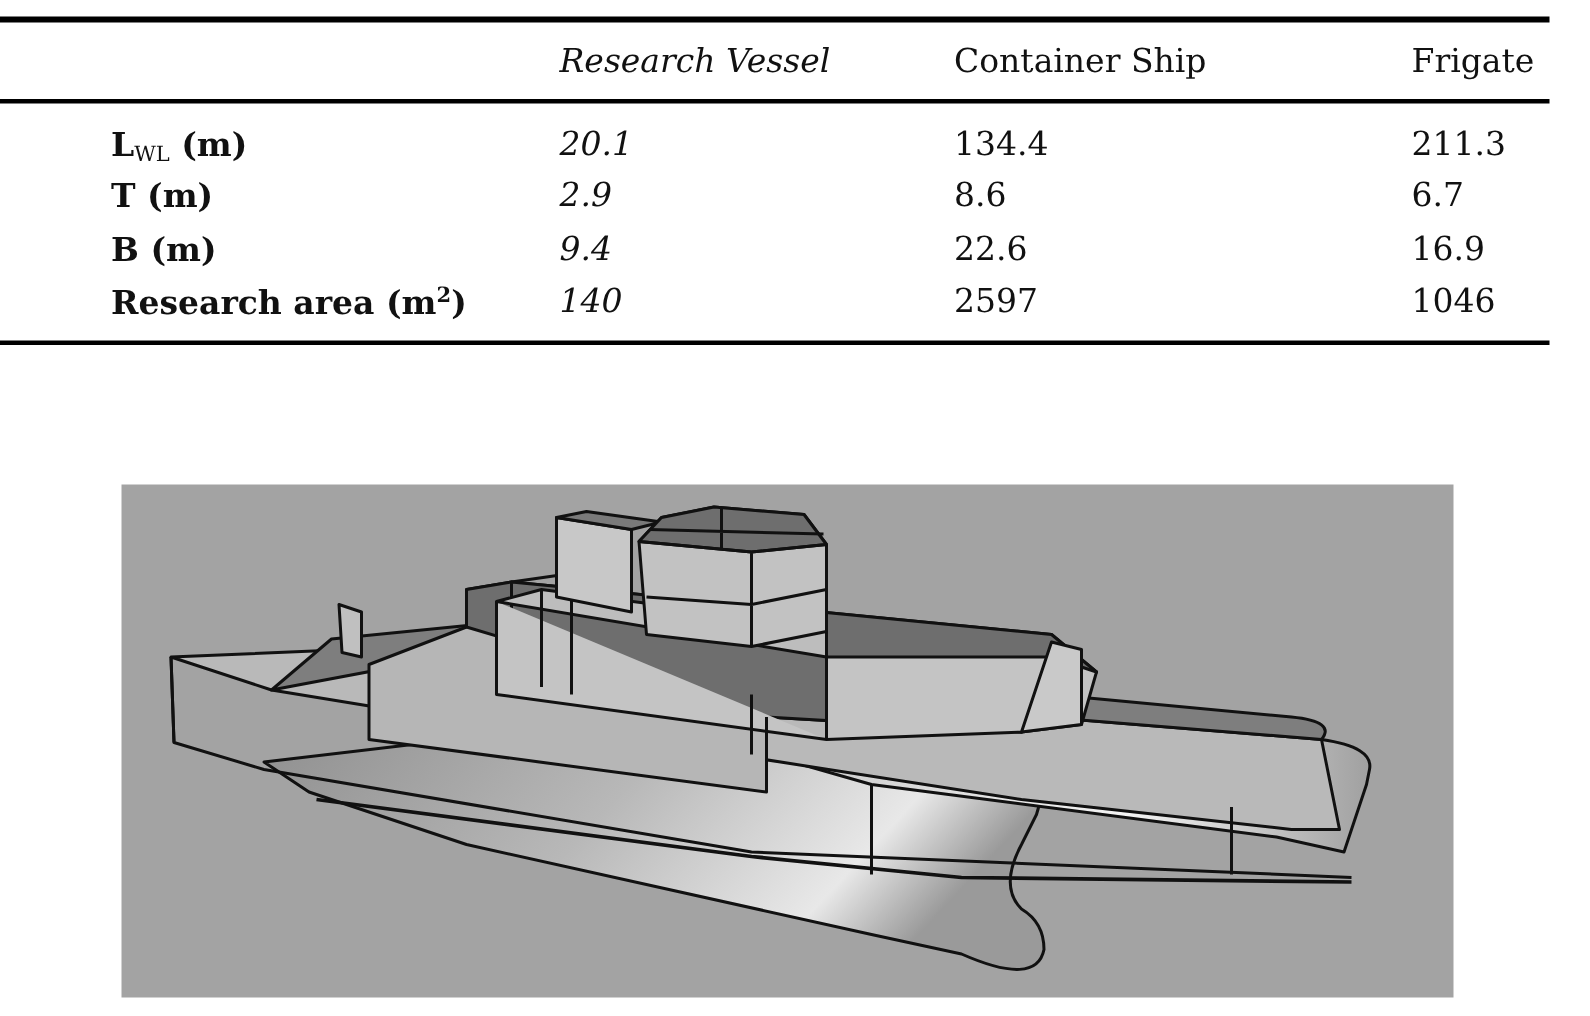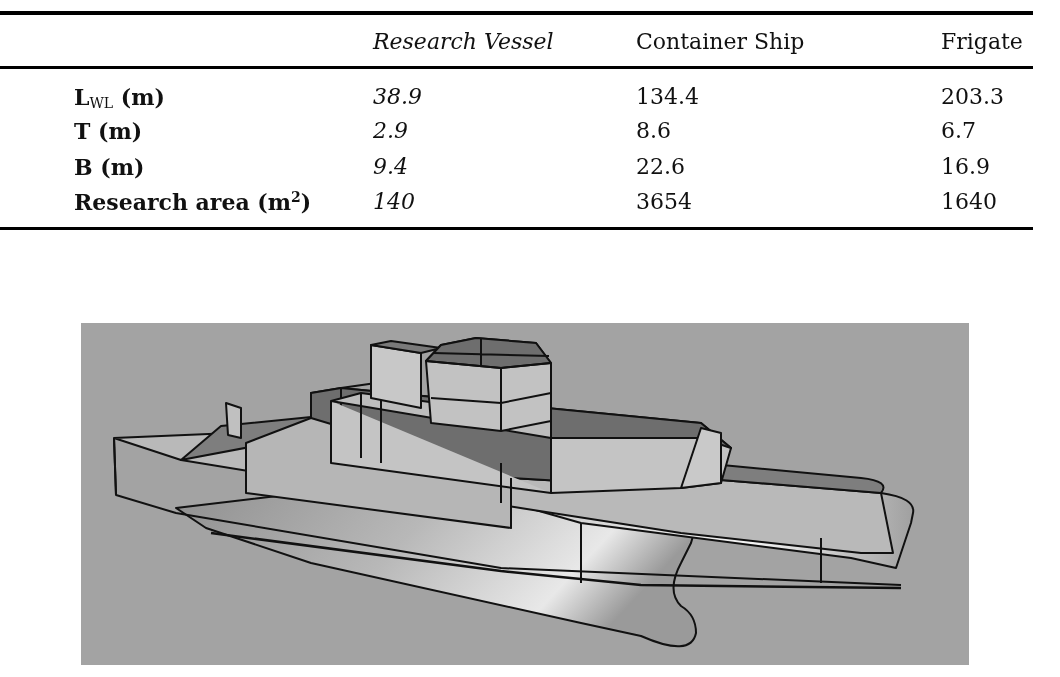--- a/index.html
+++ b/index.html
@@ -31,38 +31,38 @@
 <div>
   <div class="rule top"></div>
 
   <div class="cell hdr c1">Research Vessel</div>
   <div class="cell hdr c2">Container Ship</div>
   <div class="cell hdr c3">Frigate</div>
 
   <div class="rule mid"></div>
 
   <div class="cell lbl r0"><span>L</span><sub>WL</sub><span> (m)</span></div>
-  <div class="cell c1 r0">38.9</div>
+  <div class="cell c1 r0">20.1</div>
   <div class="cell c2 r0">134.4</div>
-  <div class="cell c3 r0">203.3</div>
+  <div class="cell c3 r0">211.3</div>
 
   <div class="cell lbl r1">T (m)</div>
   <div class="cell c1 r1">2.9</div>
   <div class="cell c2 r1">8.6</div>
   <div class="cell c3 r1">6.7</div>
 
   <div class="cell lbl r2">B (m)</div>
   <div class="cell c1 r2">9.4</div>
   <div class="cell c2 r2">22.6</div>
   <div class="cell c3 r2">16.9</div>
 
   <div class="cell lbl r3"><span>Research area (m</span><sup>2</sup><span>)</span></div>
   <div class="cell c1 r3">140</div>
-  <div class="cell c2 r3">3654</div>
-  <div class="cell c3 r3">1640</div>
+  <div class="cell c2 r3">2597</div>
+  <div class="cell c3 r3">1046</div>
 
   <div class="rule bot"></div>
 </div>
 
 <div class="figure">
   <svg width="888" height="342" viewBox="0 0 888 342">
     <defs>
       <linearGradient id="hullg" x1="0" y1="0" x2="1" y2="0.3">
         <stop offset="0" stop-color="#8e8e8e"></stop>
         <stop offset="0.5" stop-color="#b8b8b8"></stop>

